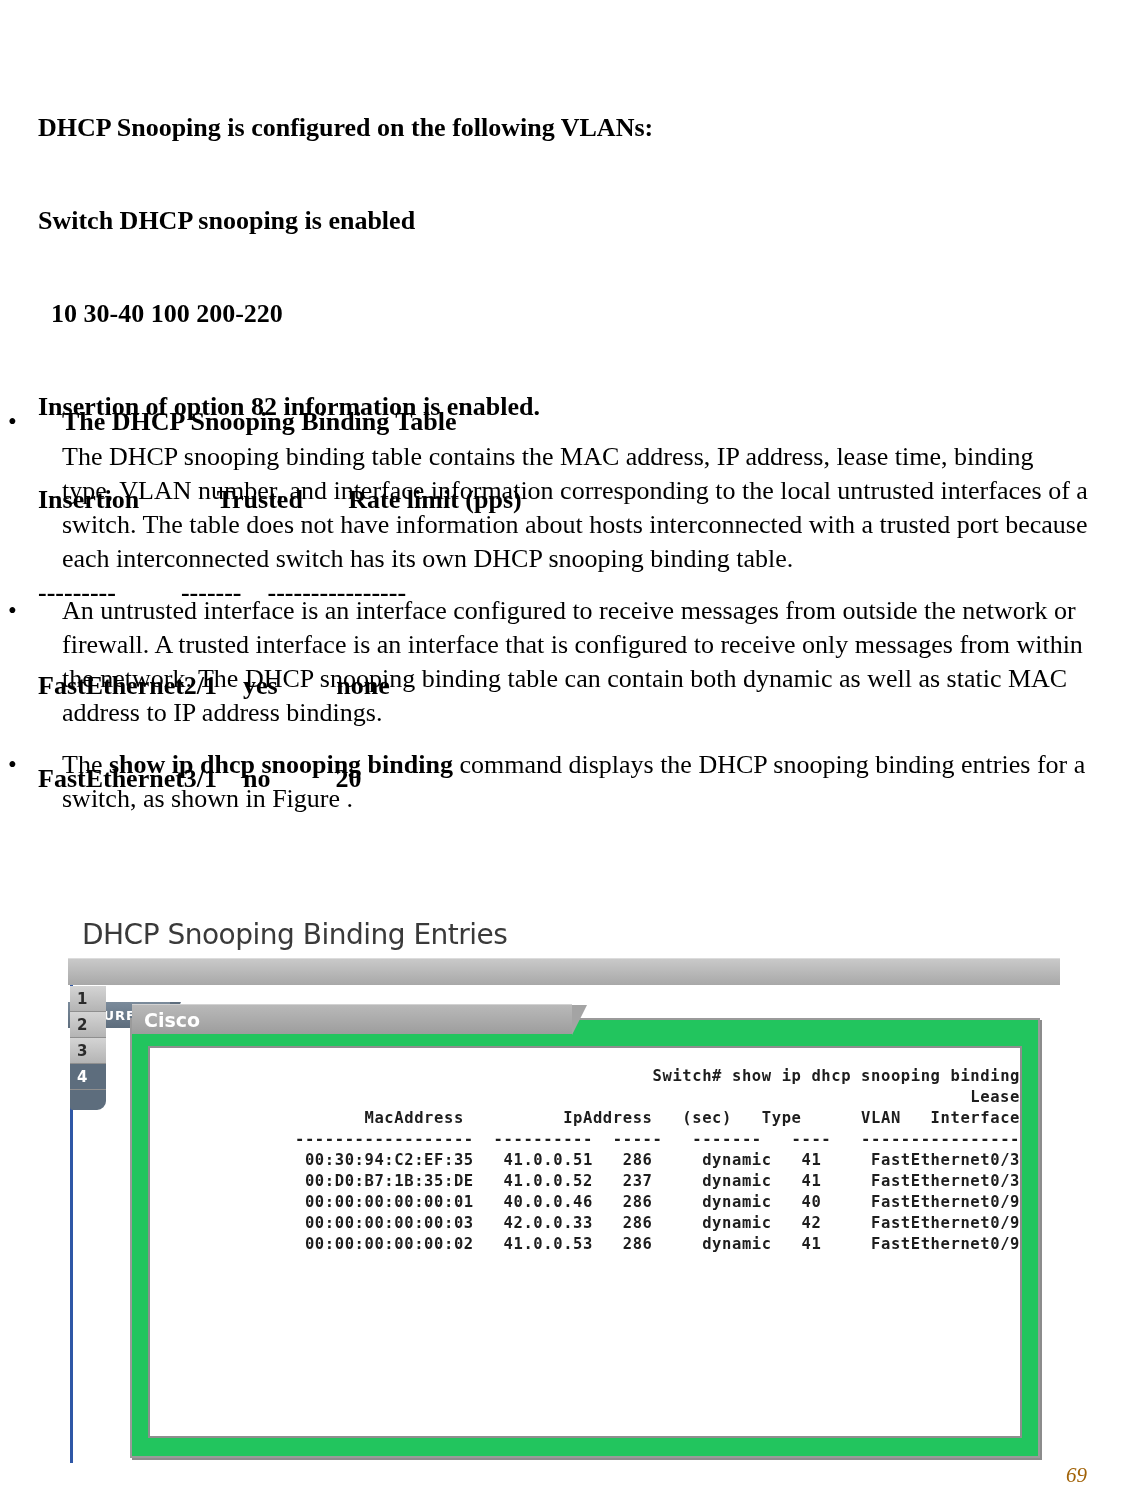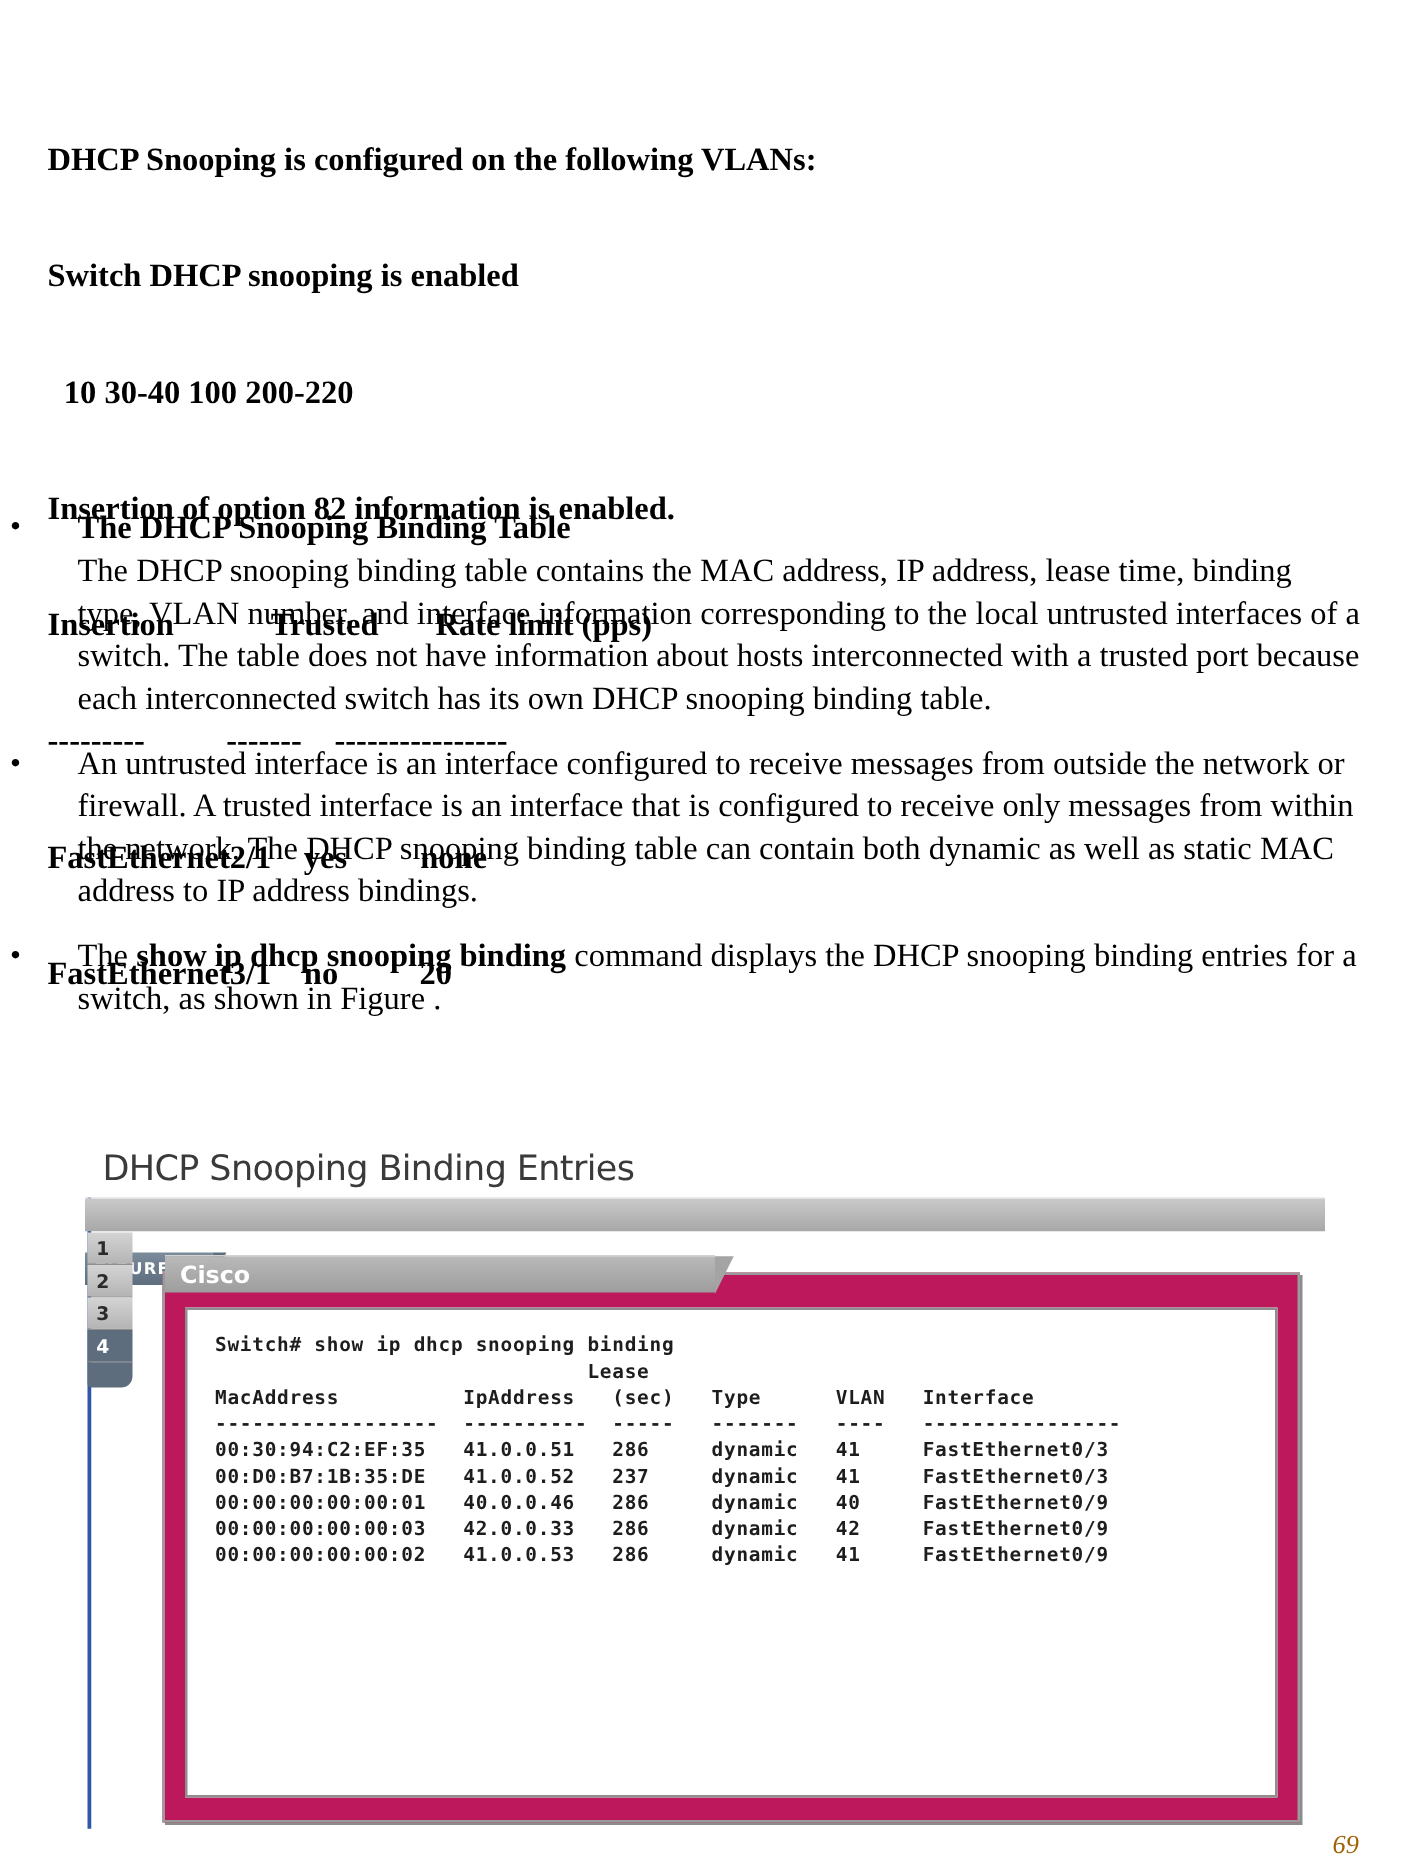--- a/index.html
+++ b/index.html
@@ -163,21 +163,21 @@
     background: #2f57a6;
   }
 
   
   .cisco-window {
     position: absolute;
     left: 70px;
     top: 100px;
     width: 910px;
     height: 440px;
-    background: #be185d;
+    background: #22c55e;
     border: 2px solid #9a9a9a;
     box-sizing: border-box;
     box-shadow: 2px 2px 0 #8c8c8c;
   }
   .cisco-titlebar {
     position: absolute;
     left: 0;
     top: -16px;
     width: 440px;
     height: 30px;
@@ -214,20 +214,21 @@
   }
   .term {
     font-family: "DejaVu Sans Mono", monospace;
     font-size: 15.5px;
     line-height: 21px;
     font-weight: bold;
     color: #1d1d1d;
     white-space: pre;
     padding: 18px 0 0 22px;
     letter-spacing: 0.6px;
+    text-align: right;
   }
 
   .page-number {
     position: absolute;
     right: 38px;
     bottom: 12px;
     font-family: "Liberation Serif", serif;
     font-style: italic;
     font-size: 21px;
     color: #a16207;

